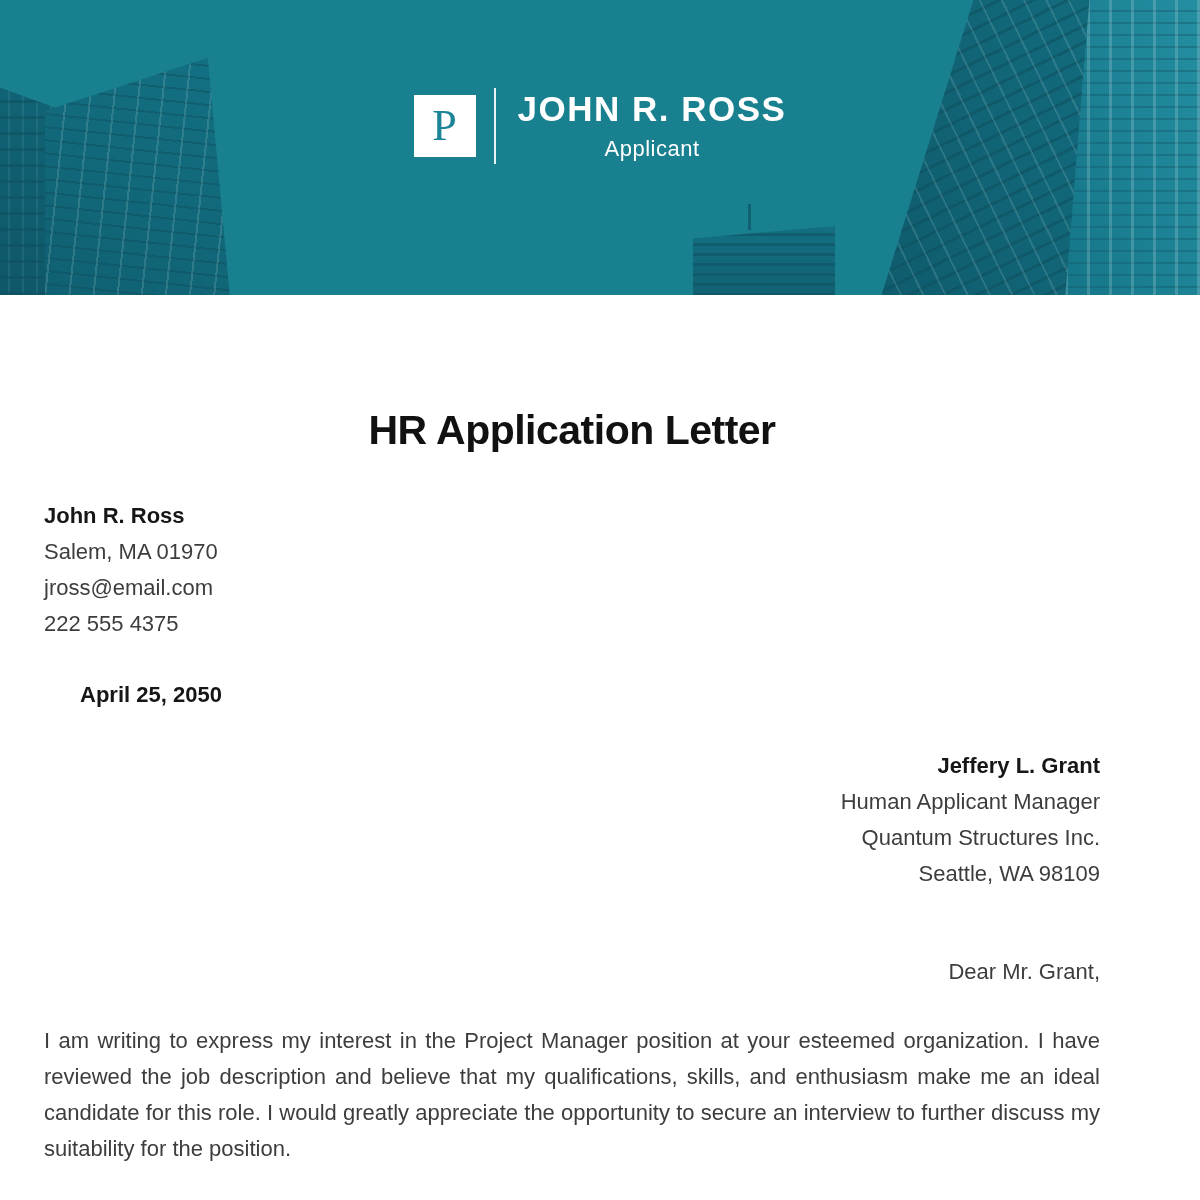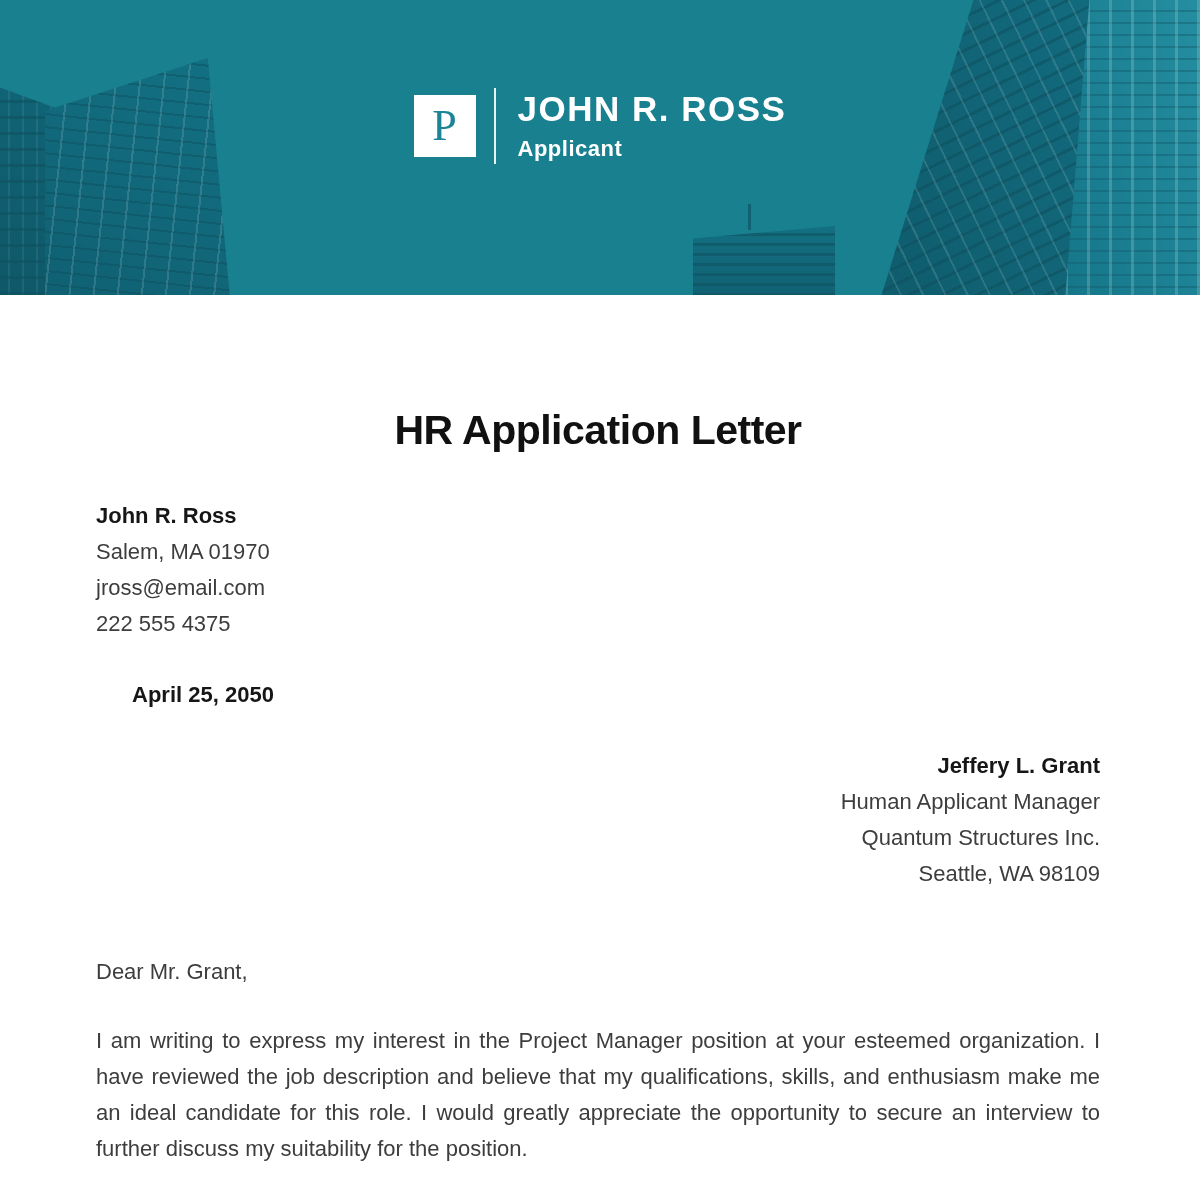--- a/index.html
+++ b/index.html
@@ -110,55 +110,56 @@
   .brand-name {
     color: #ffffff;
     font-size: 35px;
     font-weight: 700;
     letter-spacing: 1.5px;
     line-height: 1.1;
   }
   .brand-role {
     color: #ffffff;
     font-size: 22px;
-    font-weight: 700;
+    font-weight: 400;
+    text-align: center;
     margin-top: 8px;
     letter-spacing: 0.5px;
   }
   .contact-line {
     color: #ffffff;
     font-size: 20px;
     margin-top: 20px;
     letter-spacing: 0.3px;
   }
 
   
   .page-body {
-    padding: 112px 100px 0 96px;
+    padding: 112px 100px 0 44px;
     color: #3d3d3d;
     font-size: 22px;
     line-height: 36px;
   }
   .doc-title {
     font-size: 41px;
     font-weight: 700;
     color: #111111;
     text-align: center;
     line-height: 1.15;
     margin-bottom: 44px;
     letter-spacing: -0.5px;
   }
   .bold-line {
     font-weight: 700;
     color: #161616;
   }
   .block { margin: 0; }
   .date-line { margin-top: 35px; margin-left: 36px; }
   .recipient-block { margin-top: 35px; text-align: right; }
-  .salutation { margin-top: 62px; }
+  .salutation { margin-top: 62px; text-align: right; }
   .body-paragraph {
     margin-top: 33px;
     text-align: justify;
   }
 </style>
 </head>
 <body>
 
 <header class="header">
   <div class="bldg bldg-far-left"></div>

